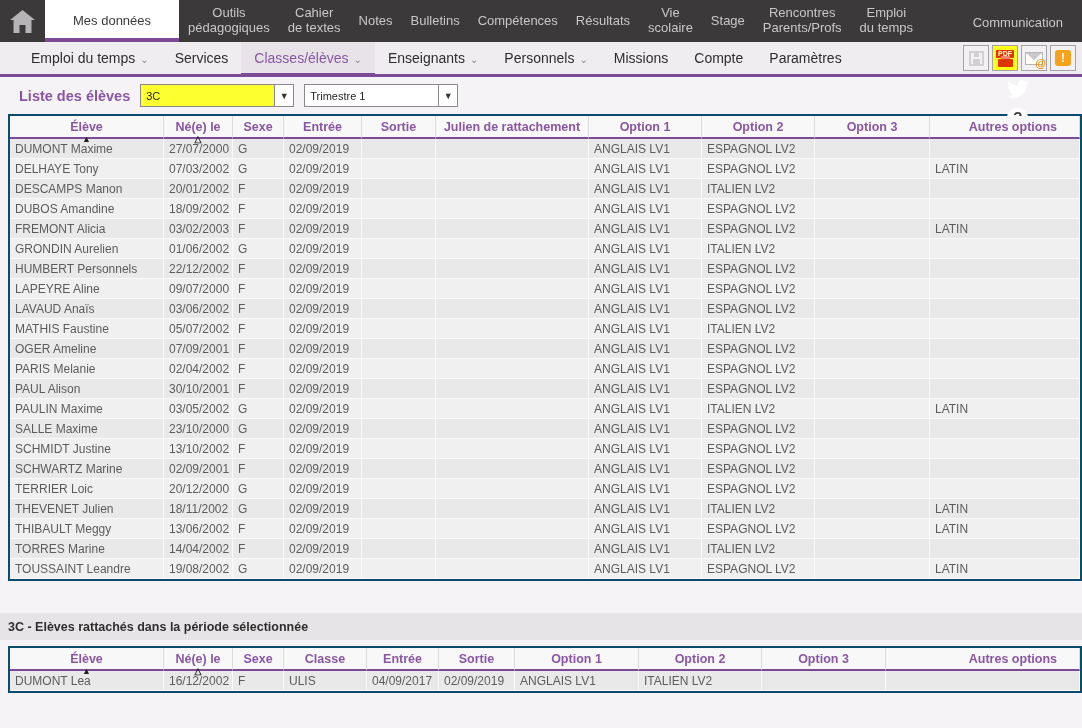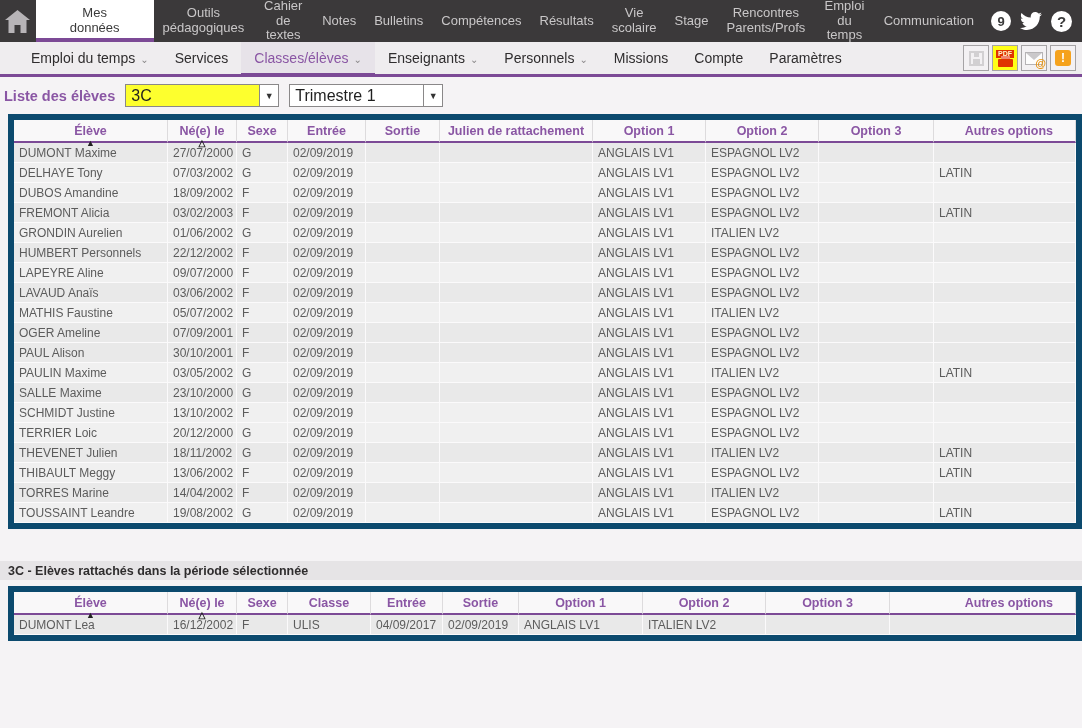--- a/index.html
+++ b/index.html
@@ -6,21 +6,21 @@
   html,body { width:1082px; height:728px; overflow:hidden;
     font-family:"Liberation Sans", sans-serif; background:#f5f3f5; }
 
   
   .topbar { height:42px; background:#3b393a; display:flex; align-items:stretch; }
   .home-btn { width:45px; display:flex; align-items:center; justify-content:center; cursor:pointer; }
   .toptab { color:#c9c7c8; font-size:13px; line-height:1.15; display:flex; align-items:center;
     justify-content:center; text-align:center; padding:16px 9px; white-space:pre-line; cursor:pointer; position:relative; }
   .toptab.active { background:#ffffff; color:#3a3a3a; padding:0 28px; }
   .toptab.active::after { content:""; position:absolute; left:0; right:0; bottom:0; height:4px; background:#7c4a96; }
-  .top-right { margin-left:auto; display:flex; align-items:center; gap:8px; padding-right:10px; }
+  .top-right { margin-left:auto; display:flex; align-items:center; gap:8px; padding-right:10px;flex-direction:column; }
   .badge { width:20px; height:20px; border-radius:50%; background:#ffffff; color:#3a3a3a;
     font-weight:bold; font-size:13px; display:flex; align-items:center; justify-content:center; cursor:pointer; }
   .tw-icon { width:24px; height:24px; display:flex; align-items:center; justify-content:center; cursor:pointer; }
   .help { width:21px; height:21px; border-radius:50%; background:#ffffff; color:#3a3a3a;
     font-weight:bold; font-size:15px; display:flex; align-items:center; justify-content:center; cursor:pointer; }
 
   
   .subnav { height:32px; background:#efedef; display:flex; align-items:stretch; padding-left:18px; position:relative; }
   .subnav::after { content:""; position:absolute; left:0; right:0; bottom:-3px; height:3px; background:#7c4a96; }
   .subitem { display:flex; align-items:center; gap:5px; padding:0 13px; font-size:14px; color:#2f2d2e; cursor:pointer; position:relative; }
@@ -39,43 +39,43 @@
   .pdficon .printer { width:15px; height:8px; background:#e03400; border-radius:1px; margin-top:1px; position:relative; }
   .pdficon .printer::after { content:""; position:absolute; left:3px; top:-3px; width:9px; height:3px; background:#ef8570; }
   .mailicon { position:relative; width:18px; height:13px; border:1px solid #b5b3b5; background:#fdfdfd; }
   .mailicon::before { content:""; position:absolute; left:0; top:0; border-left:8px solid transparent;
     border-right:8px solid transparent; border-top:7px solid #cac8ca; width:0; }
   .mailicon .at { position:absolute; right:-4px; bottom:-5px; color:#e8920c; font-size:11px; font-weight:bold; background:transparent; }
   .alerticon { width:16px; height:16px; background:#f5a21d; border-radius:3px; color:#ffffff;
     font-weight:bold; font-size:12px; display:flex; align-items:center; justify-content:center; }
 
   
-  .filters { height:37px; display:flex; align-items:center; padding-left:4px; gap:10px; background:#f5f3f5; }
+  .filters { height:37px; display:flex; align-items:center; padding-left:19px; gap:10px; background:#f5f3f5; }
   .filters .flabel { color:#8a56a4; font-weight:bold; font-size:14.5px; }
   .combo { display:flex; align-items:stretch; height:23px; cursor:pointer; }
-  .combo .val { width:134px; border:1px solid #8a8889; border-right:none; font-size:16px;
+  .combo .val { width:134px; border:1px solid #8a8889; border-right:none; font-size:11px;
     display:flex; align-items:center; padding-left:5px; color:#1f1f1f; background:#ffffff; }
   .combo.yellow .val { background:#fdff2e; }
   .combo .arrow { width:20px; border:1px solid #8a8889; background:#ffffff; display:flex;
     align-items:center; justify-content:center; font-size:9px; color:#333; }
 
   
   .tbl { border-collapse:separate; border-spacing:0; margin-left:8px; width:1074px; table-layout:fixed;
-    border:6px solid #0c4a6e; background:#fbfafb; }
+    border:2px solid #0c4a6e; background:#fbfafb; }
   .tbl th { background:#f9f8f9; color:#8a56a4; font-size:12.5px; font-weight:bold; height:23px;
     text-align:center; border-right:1px solid #dddbdd; border-bottom:2px solid #7c4a96; position:relative; cursor:pointer; }
   .tbl th.ralign { text-align:right; padding-right:22px; }
   .tbl th .sort { position:absolute; left:50%; bottom:-7px; transform:translateX(-50%);
     font-size:9px; color:#222; z-index:3; line-height:1; }
   .tbl td { height:20px; font-size:12px; color:#5c5c5c; padding-left:5px; overflow:hidden;
     white-space:nowrap; border-right:1px solid #fbfafb; border-bottom:1px solid #fbfafb; }
   .tbl tr.r-odd td { background:#e9e9e9; }
   .tbl tr.r-even td { background:#f0f0f0; }
 
-  .section-band { margin-top:32px; height:19px; background:#e6e4e6; display:flex; align-items:center;
+  .section-band { margin-top:32px; height:27px; background:#e6e4e6; display:flex; align-items:center;
     padding-left:8px; font-size:12.5px; font-weight:bold; color:#2f2d2e; }
   .tbl.bottom { margin-top:6px; }
 </style>
 </head>
 <body>
 
 <div class="topbar">
   <div class="home-btn">
     <svg width="27" height="25" viewBox="0 0 27 25">
       <path d="M13.5 1 L26 11 L22.5 11 L22.5 24 L16.5 24 L16.5 16 L10.5 16 L10.5 24 L4.5 24 L4.5 11 L1 11 Z" fill="#b7b4b7"></path>
@@ -217,20 +217,32 @@
         <td>07/03/2002</td>
         <td>G</td>
         <td>02/09/2019</td>
         <td></td>
         <td></td>
         <td>ANGLAIS LV1</td>
         <td>ESPAGNOL LV2</td>
         <td></td>
         <td>LATIN</td>
       </tr>
+      <tr class="r-odd">
+        <td>DESCAMPS Manon</td>
+        <td>20/01/2002</td>
+        <td>F</td>
+        <td>02/09/2019</td>
+        <td></td>
+        <td></td>
+        <td>ANGLAIS LV1</td>
+        <td>ITALIEN LV2</td>
+        <td></td>
+        <td></td>
+      </tr>
       <tr class="r-even">
         <td>DUBOS Amandine</td>
         <td>18/09/2002</td>
         <td>F</td>
         <td>02/09/2019</td>
         <td></td>
         <td></td>
         <td>ANGLAIS LV1</td>
         <td>ESPAGNOL LV2</td>
         <td></td>
@@ -313,20 +325,32 @@
         <td>07/09/2001</td>
         <td>F</td>
         <td>02/09/2019</td>
         <td></td>
         <td></td>
         <td>ANGLAIS LV1</td>
         <td>ESPAGNOL LV2</td>
         <td></td>
         <td></td>
       </tr>
+      <tr class="r-even">
+        <td>PARIS Melanie</td>
+        <td>02/04/2002</td>
+        <td>F</td>
+        <td>02/09/2019</td>
+        <td></td>
+        <td></td>
+        <td>ANGLAIS LV1</td>
+        <td>ESPAGNOL LV2</td>
+        <td></td>
+        <td></td>
+      </tr>
       <tr class="r-odd">
         <td>PAUL Alison</td>
         <td>30/10/2001</td>
         <td>F</td>
         <td>02/09/2019</td>
         <td></td>
         <td></td>
         <td>ANGLAIS LV1</td>
         <td>ESPAGNOL LV2</td>
         <td></td>
@@ -352,20 +376,32 @@
         <td></td>
         <td></td>
         <td>ANGLAIS LV1</td>
         <td>ESPAGNOL LV2</td>
         <td></td>
         <td></td>
       </tr>
       <tr class="r-even">
         <td>SCHMIDT Justine</td>
         <td>13/10/2002</td>
+        <td>F</td>
+        <td>02/09/2019</td>
+        <td></td>
+        <td></td>
+        <td>ANGLAIS LV1</td>
+        <td>ESPAGNOL LV2</td>
+        <td></td>
+        <td></td>
+      </tr>
+      <tr class="r-odd">
+        <td>SCHWARTZ Marine</td>
+        <td>02/09/2001</td>
         <td>F</td>
         <td>02/09/2019</td>
         <td></td>
         <td></td>
         <td>ANGLAIS LV1</td>
         <td>ESPAGNOL LV2</td>
         <td></td>
         <td></td>
       </tr>
       <tr class="r-even">

